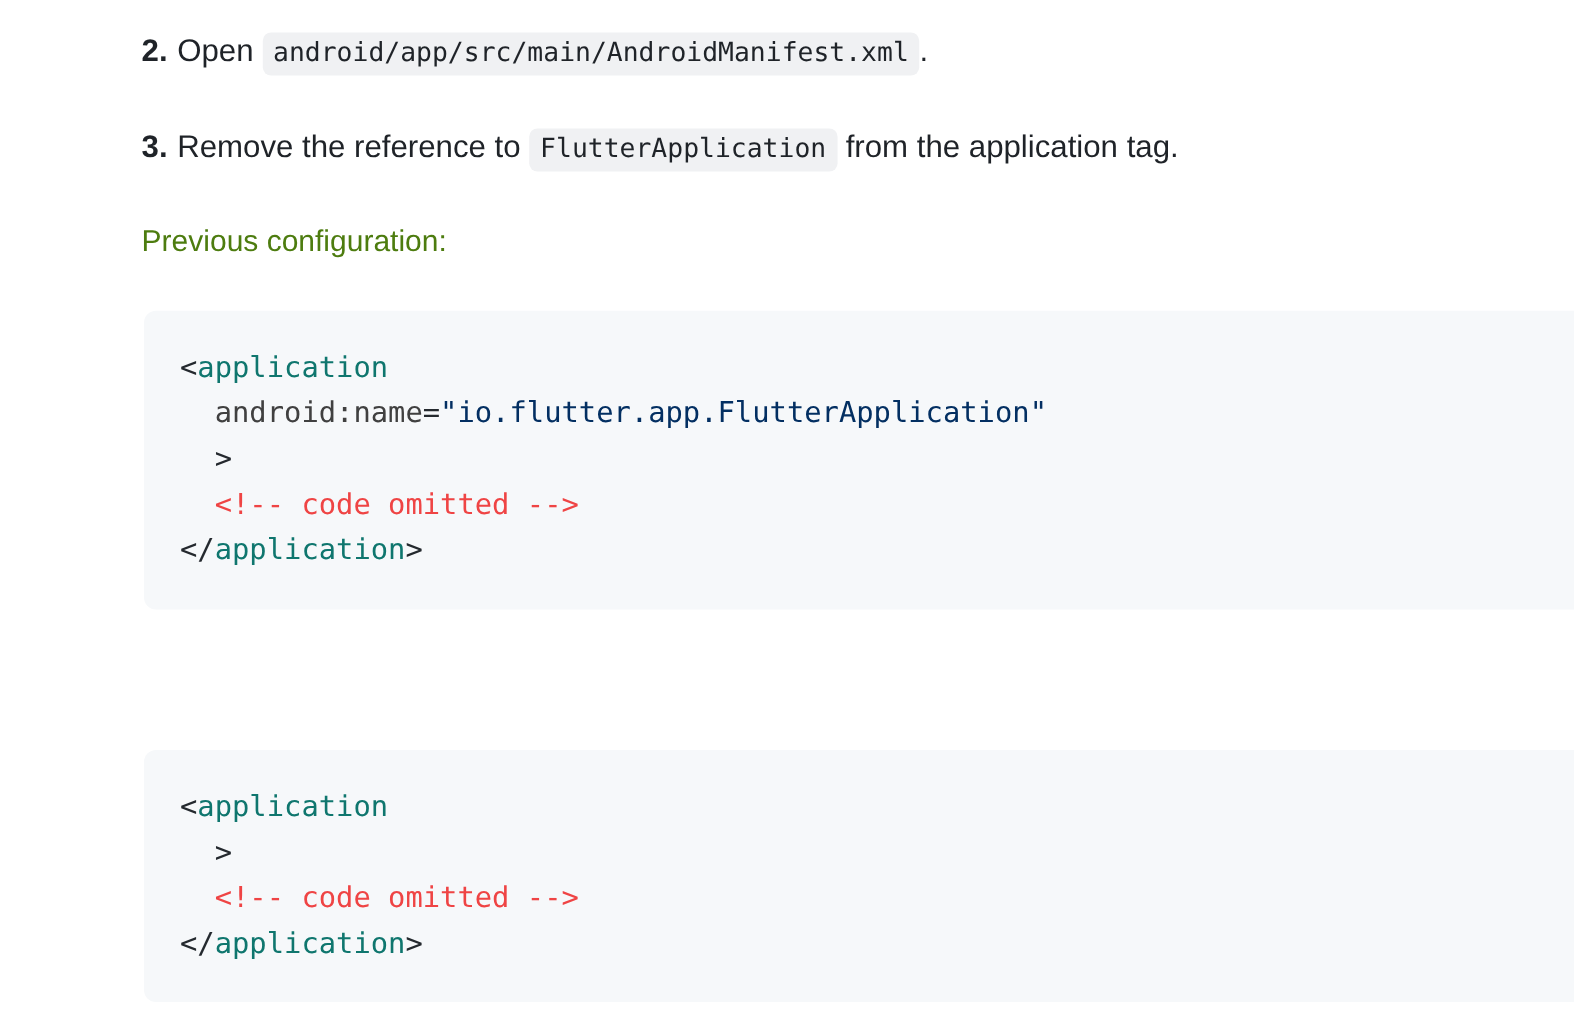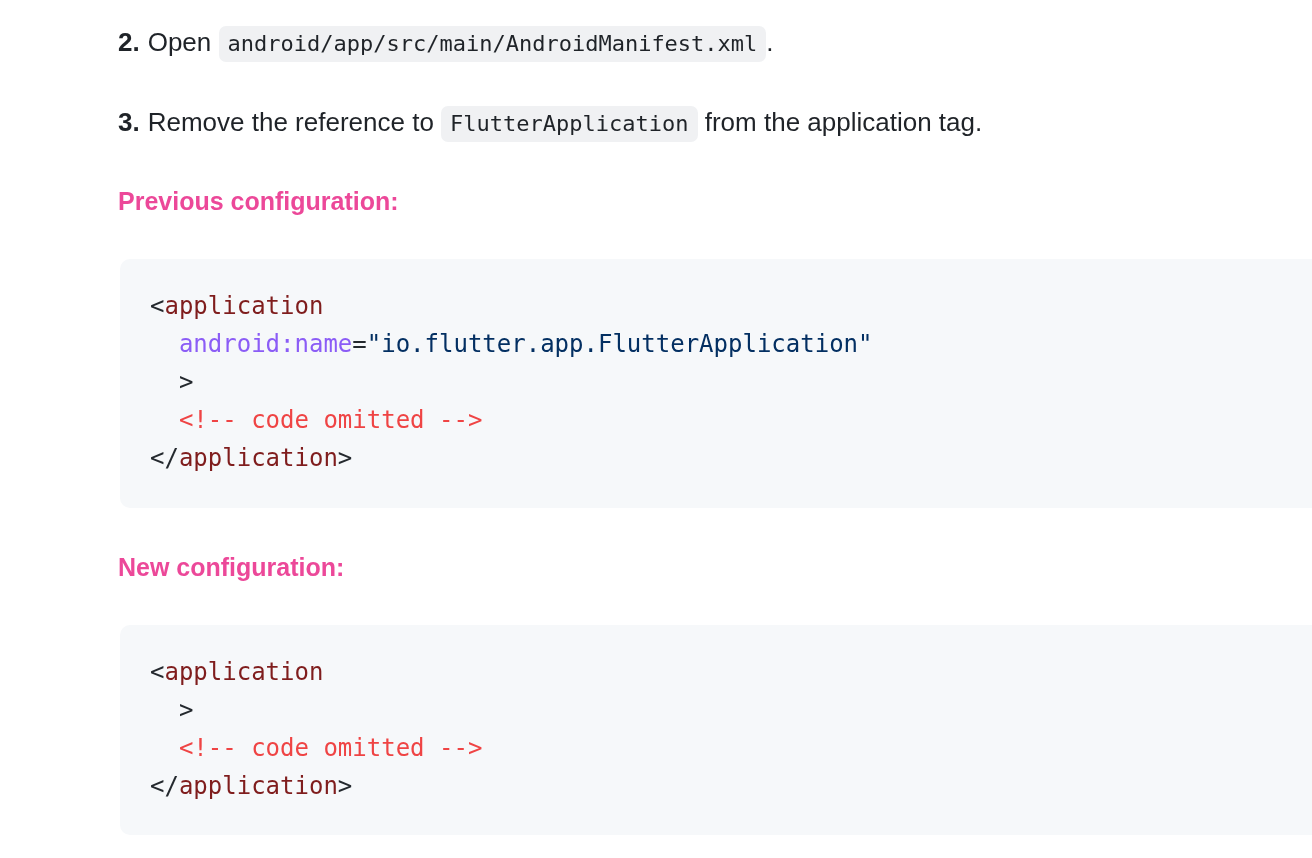--- a/index.html
+++ b/index.html
@@ -51,22 +51,22 @@
     padding: 5px 9px 6px 9px;
     color: #1f2328;
     white-space: pre;
   }
 
   
   .caption {
     position: absolute;
     left: 86px;
     font-size: 25px;
-    font-weight: 700;
-    color: #ec4899;
+    font-weight: 400;
+    color: #4d7c0f;
     line-height: 1.2;
   }
   .caption-prev { top: 186px; }
   .caption-new  { top: 552px; }
 
   
   .codeblock {
     position: absolute;
     left: 88px;
     width: 1260px;
@@ -83,22 +83,22 @@
     margin: 0;
     padding: 0 30px;
     font-family: "DejaVu Sans Mono", "Liberation Mono", monospace;
     font-size: 24px;
     line-height: 38px;
     color: #24292e;
     white-space: pre;
     tab-size: 2;
   }
   .tok-punct  { color: #24292e; }
-  .tok-tag    { color: #7f1d1d; }
-  .tok-attr   { color: #8b5cf6; }
+  .tok-tag    { color: #0f766e; }
+  .tok-attr   { color: #404040; }
   .tok-eq     { color: #24292e; }
   .tok-string { color: #032f62; }
   .tok-comment{ color: #ef4444; }
 </style>
 </head>
 <body>
 
 <div class="page">
 
   <div class="step step-2">
@@ -115,21 +115,20 @@
   <div class="caption caption-prev">Previous configuration:</div>
 
   <div class="codeblock codeblock-prev">
     <pre class="code"><span class="tok-punct">&lt;</span><span class="tok-tag">application</span>
 <span class="tok-punct">  </span><span class="tok-attr">android:name</span><span class="tok-eq">=</span><span class="tok-string">"io.flutter.app.FlutterApplication"</span>
 <span class="tok-punct">  </span><span class="tok-punct">&gt;</span>
 <span class="tok-punct">  </span><span class="tok-comment">&lt;!-- code omitted --&gt;</span>
 <span class="tok-punct">&lt;/</span><span class="tok-tag">application</span><span class="tok-punct">&gt;</span></pre>
   </div>
 
-  <div class="caption caption-new">New configuration:</div>
 
   <div class="codeblock codeblock-new">
     <pre class="code"><span class="tok-punct">&lt;</span><span class="tok-tag">application</span>
 <span class="tok-punct">  </span><span class="tok-punct">&gt;</span>
 <span class="tok-punct">  </span><span class="tok-comment">&lt;!-- code omitted --&gt;</span>
 <span class="tok-punct">&lt;/</span><span class="tok-tag">application</span><span class="tok-punct">&gt;</span></pre>
   </div>
 
 </div>
 

